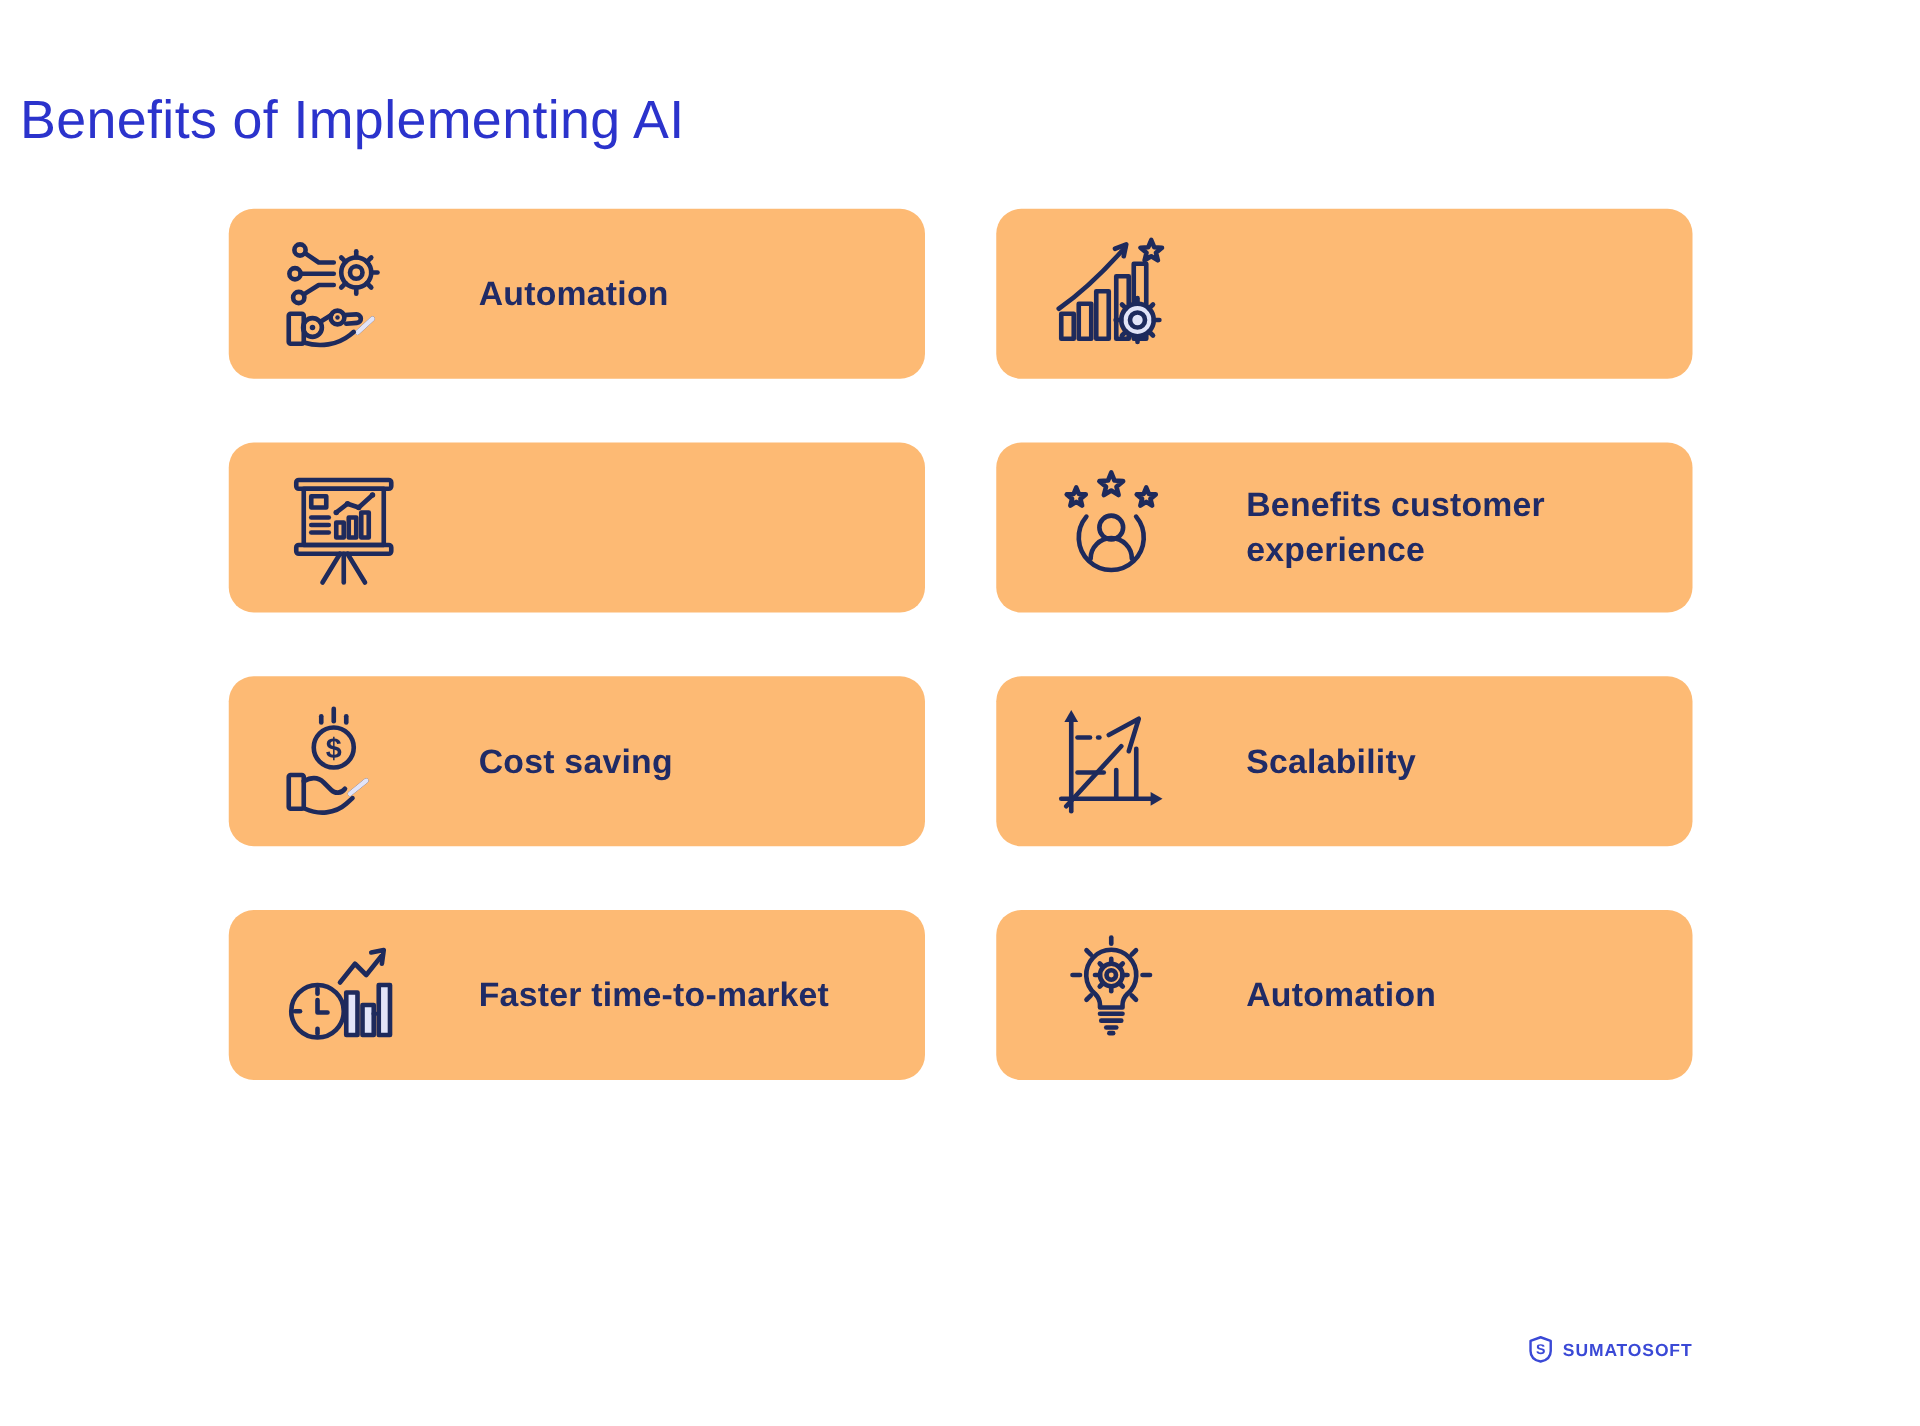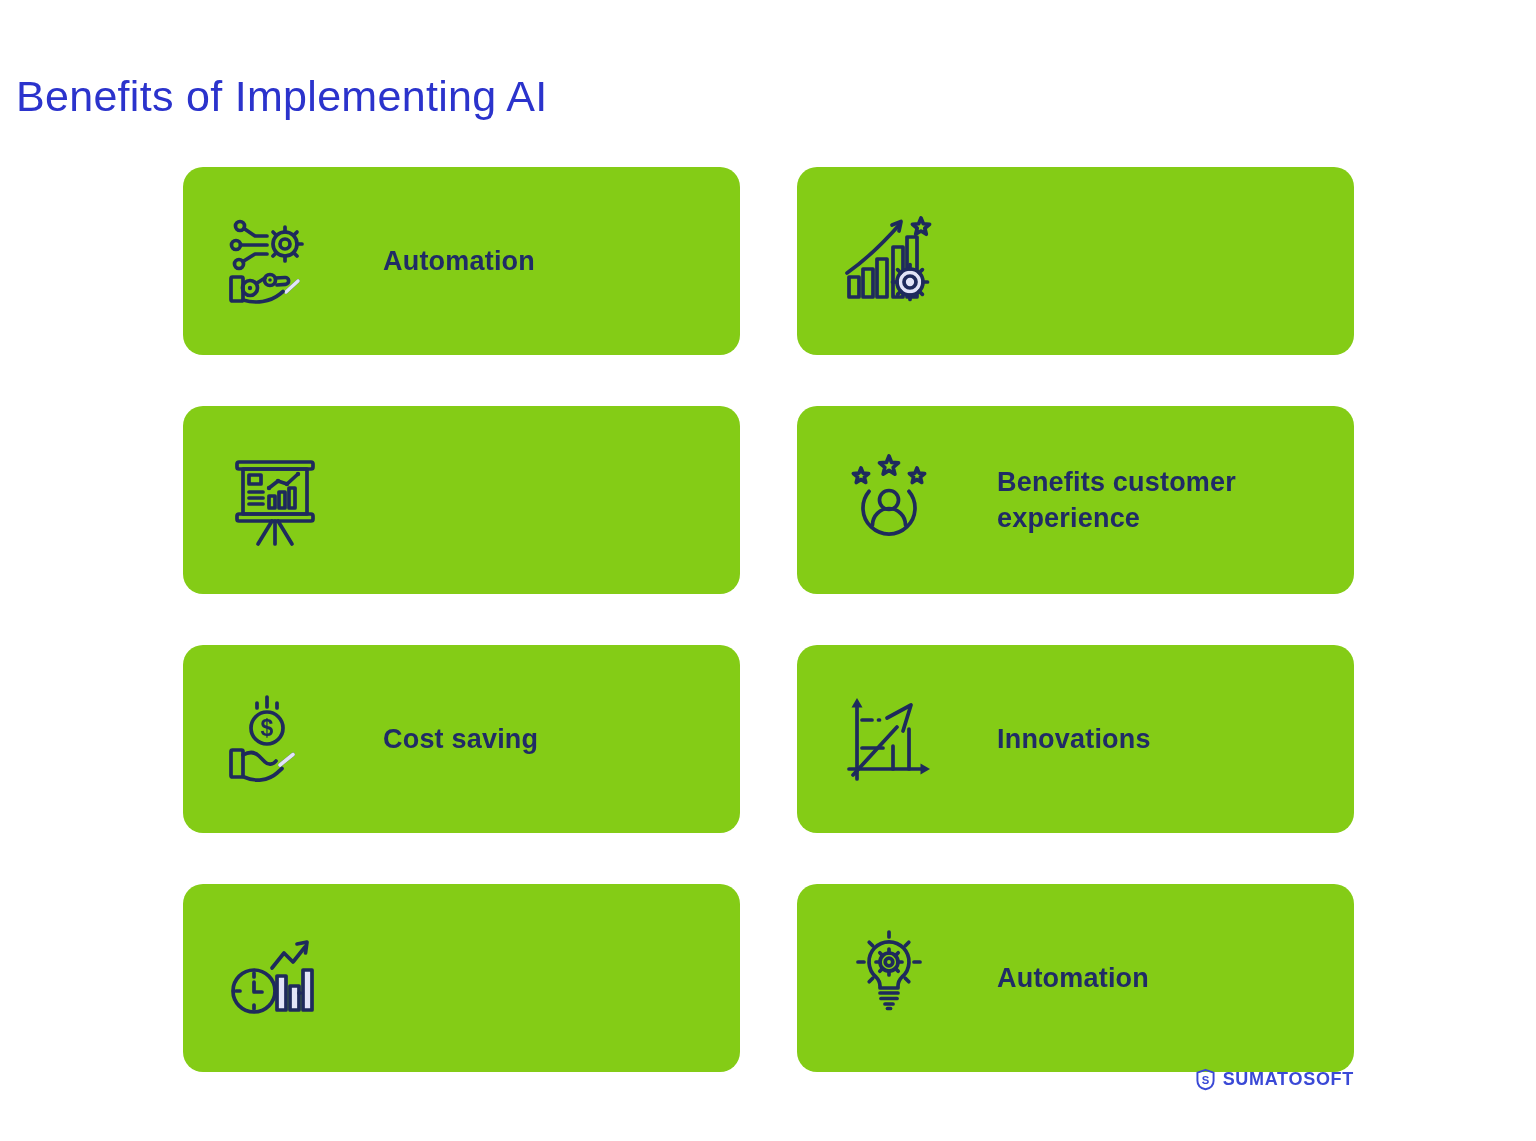--- a/index.html
+++ b/index.html
@@ -16,22 +16,22 @@
     font-size:43px; font-weight:normal; letter-spacing:0.3px;
     color:#2B33CC;
   }
   .grid {
     position:absolute; left:183px; top:167px; width:1171px;
     display:grid;
     grid-template-columns:557px 557px;
     column-gap:57px; row-gap:51px;
   }
   .card {
-    height:188px;
-    background:#84cc16;
+    height:136px;
+    background:#fdba74;
     border-radius:20px;
     display:flex; align-items:center;
   }
   .icon-wrap { width:96px; height:96px; margin-left:44px; flex:0 0 96px; }
   .icon-wrap svg { width:96px; height:96px; display:block; }
   .card-label {
     margin-left:60px;
     font-size:27px; font-weight:bold; letter-spacing:0.2px;
     color:#202B66; line-height:1.35;
     max-width:335px;
@@ -40,21 +40,21 @@
   .ic * { fill:none; stroke:#1E2A5C; stroke-width:3.7; stroke-linecap:round; stroke-linejoin:round; }
   .ic .solid { fill:#1E2A5C; stroke:none; }
   .ic .fillbg { fill:#E2E4F8; }
   .ic .bgline { stroke:#E2E4F8; }
   .ic text { stroke:none; fill:#1E2A5C; font-family:"Liberation Sans", sans-serif; font-weight:bold; }
   .footer {
     position:absolute; left:183px; top:1068px; width:1171px;
     display:flex; justify-content:flex-end; align-items:center; gap:7px;
   }
   .brand-text {
-    font-size:18px; font-weight:bold; letter-spacing:0.7px;
+    font-size:14px; font-weight:bold; letter-spacing:0.7px;
     color:#3A49D6;
   }
 </style>
 </head>
 <body>
 
 <h1 class="title">Benefits of Implementing AI</h1>
 
 <div class="grid">
 
@@ -182,39 +182,40 @@
         <path class="solid" d="M89 78 L79.5 72.5 V83.5 Z"></path>
         <path d="M21 29 H31"></path>
           <path d="M37.5 29 H38.5"></path>
         <path d="M21 57 H42"></path>
         <path d="M52 78 V55"></path>
         <path d="M68 78 V38"></path>
         <path d="M12 84 L56 36" stroke-width="5.5"></path>
         <path d="M46 27 L70 14 L62 40"></path>
       </svg>
     </div>
-    <div class="card-label">Innovations</div>
+    <div class="card-label">Scalability</div>
   </div>
 
   <div class="card">
     <div class="icon-wrap">
       <svg class="ic" viewBox="0 0 96 96">
         <circle cx="27" cy="61" r="21"></circle>
         <path d="M27 43 V47"></path>
           <path d="M9 61 H13"></path>
           <path d="M27 75 V79"></path>
         <path d="M27 52 V62 H35"></path>
         <rect class="fillbg" x="50" y="46" width="9" height="34" stroke="#1E2A5C"></rect>
         <rect class="fillbg" x="63" y="56" width="9" height="24" stroke="#1E2A5C"></rect>
         <rect class="fillbg" x="76" y="40" width="9" height="40" stroke="#1E2A5C"></rect>
         <path d="M72 63 H73.2"></path>
         <path d="M45 38 L57 23 L66 32 L78 17"></path>
         <path d="M70 14 L80 12 L78.5 23"></path>
       </svg>
     </div>
+    <div class="card-label">Faster time-to-market</div>
   </div>
 
   <div class="card">
     <div class="icon-wrap">
       <svg class="ic" viewBox="0 0 96 96">
         <path d="M39 58 L39 56 C39 52 37.5 49.5 35 47 A20 20 0 1 1 61 47 C58.5 49.5 57 52 57 56 L57 58 Z"></path>
         <circle cx="48" cy="32" r="9"></circle>
         <circle cx="48" cy="32" r="3.8"></circle>
         <path d="M57 32 H61"></path>
           <path d="M54.4 38.4 L57.2 41.2"></path>

